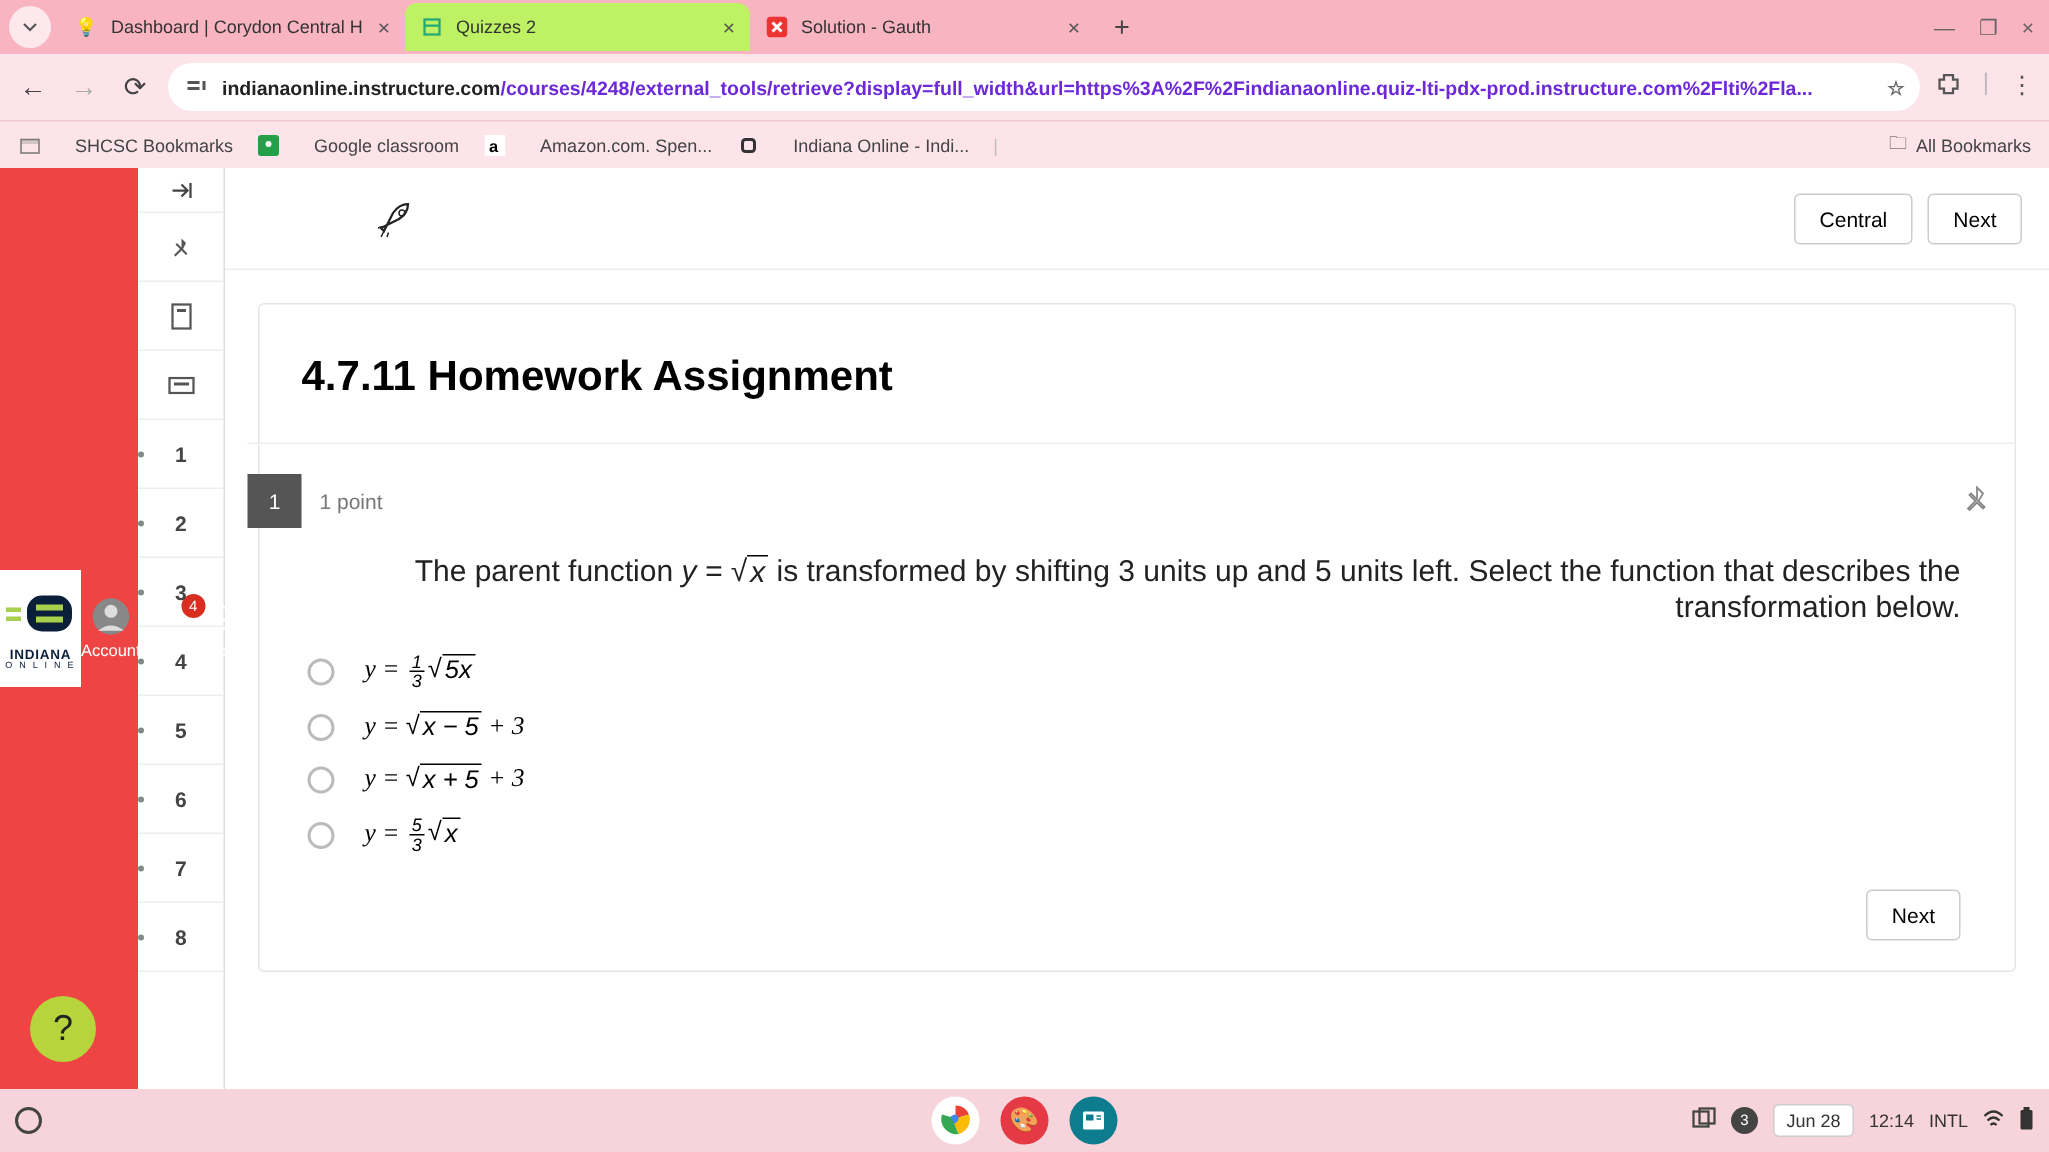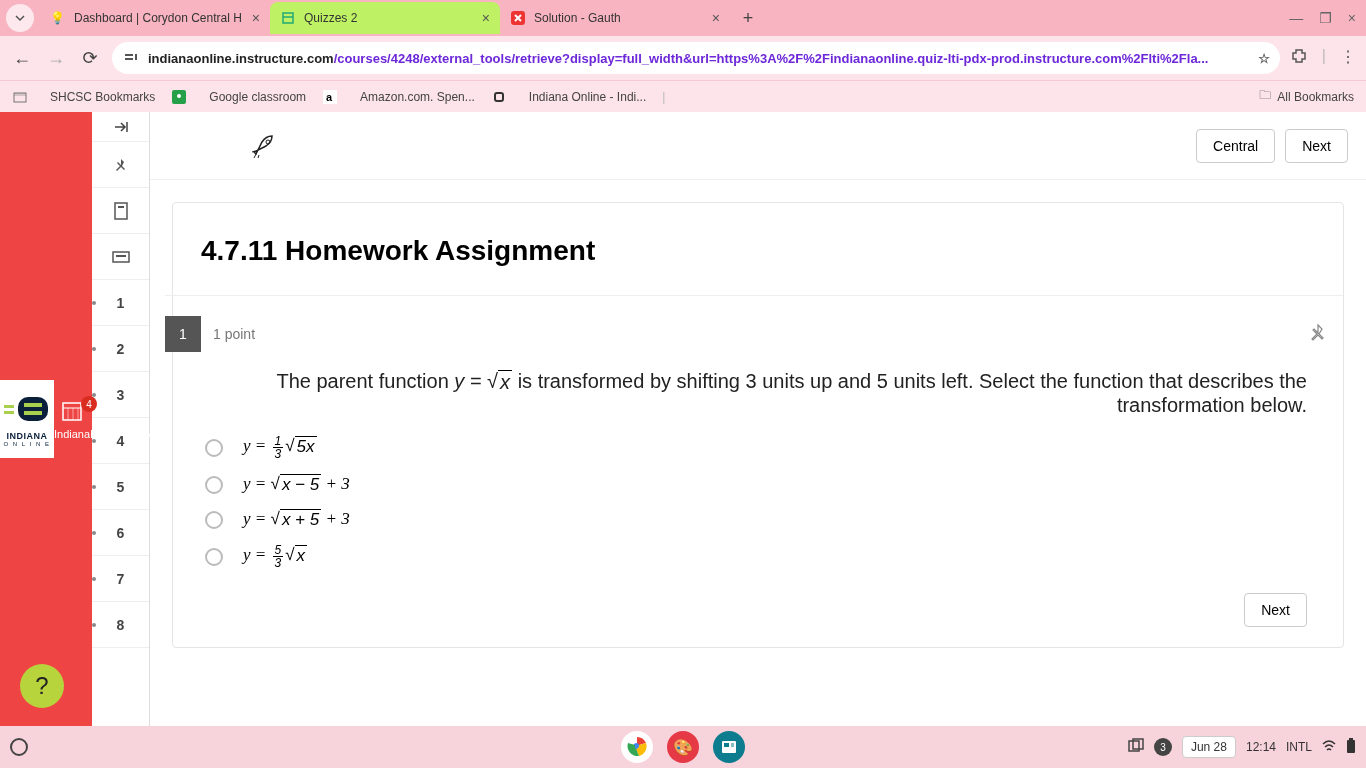--- a/index.html
+++ b/index.html
@@ -208,20 +208,30 @@
     <div class="logo-area">
       <svg width="54" height="40" viewBox="0 0 54 40">
         <rect x="18" y="6" width="30" height="24" rx="10" fill="#0a1f3a"></rect>
         <rect x="24" y="12" width="18" height="4" fill="#a8d04d"></rect>
         <rect x="24" y="20" width="18" height="4" fill="#a8d04d"></rect>
         <rect x="4" y="14" width="10" height="3" fill="#a8d04d"></rect>
         <rect x="4" y="20" width="10" height="3" fill="#a8d04d"></rect>
       </svg>
       <div style="font-size:9px;font-weight:bold;color:#0a1f3a;letter-spacing:0.5px">INDIANA</div>
       <div style="font-size:6px;color:#0a1f3a;letter-spacing:1.5px">O N L I N E</div>
+    </div>
+    <div class="nav-item">
+      <div class="nav-icon">
+        <svg width="30" height="30" viewBox="0 0 30 30">
+            <circle cx="15" cy="15" r="14" fill="#888"></circle>
+            <circle cx="15" cy="11" r="5" fill="#ddd"></circle>
+            <path d="M5 26 Q15 18 25 26" fill="#ddd"></path>
+          </svg>
+      </div>
+      <span>Account</span>
     </div>
     <div class="nav-item">
       <div class="nav-icon">
         <svg width="24" height="24" viewBox="0 0 24 24">
             <rect x="3" y="4" width="18" height="17" fill="none" stroke="#fff" stroke-width="1.5"></rect>
             <line x1="3" y1="9" x2="21" y2="9" stroke="#fff"></line>
             <line x1="8" y1="9" x2="8" y2="21" stroke="#fff" stroke-width="0.5"></line>
             <line x1="13" y1="9" x2="13" y2="21" stroke="#fff" stroke-width="0.5"></line>
             <line x1="18" y1="9" x2="18" y2="21" stroke="#fff" stroke-width="0.5"></line>
           </svg>

